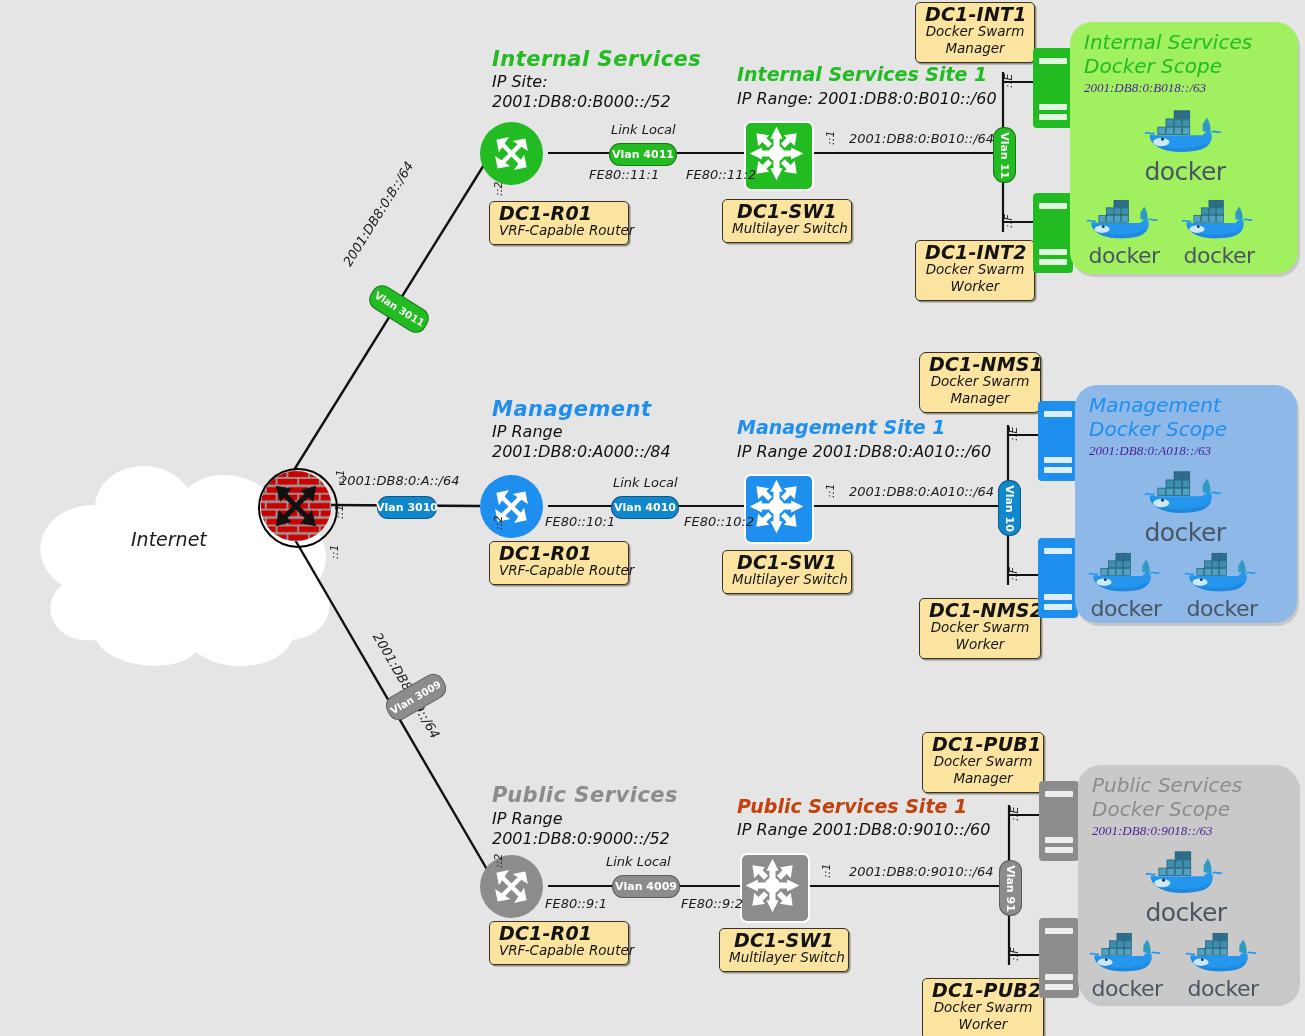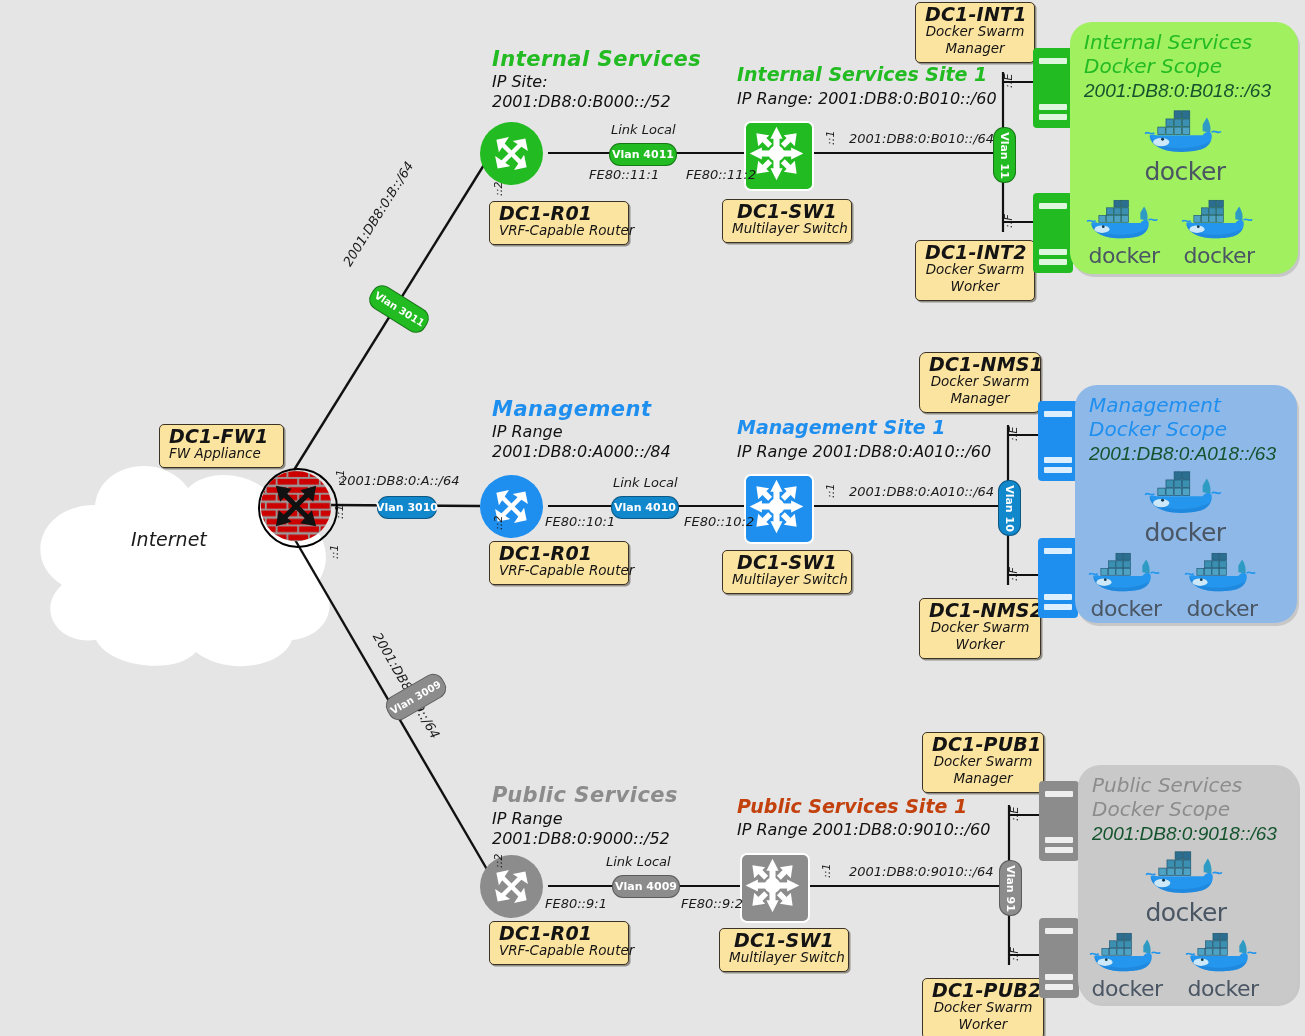--- a/index.html
+++ b/index.html
@@ -26,22 +26,22 @@
   }
   .site-title{
     font-family:"DejaVu Sans",sans-serif;
     font-size:19px;font-weight:700;font-style:italic;white-space:nowrap;
   }
   .scope-title{
     font-family:"DejaVu Sans",sans-serif;
     font-size:20px;font-weight:400;font-style:italic;white-space:nowrap;line-height:24px;
   }
   .scope-sub{
-    font-family:Liberation Sans, sans-serif;
-    font-size:19px;font-style:italic;color:#14532d;white-space:nowrap;
+    font-family:Liberation Serif, serif;
+    font-size:13px;font-style:italic;color:#4c1d95;white-space:nowrap;
   }
   .link-lbl{
     position:absolute;font-family:"DejaVu Sans",sans-serif;
     font-size:13px;font-style:italic;color:#1a1a1a;white-space:nowrap;
   }
   .iface-lbl{
     position:absolute;font-family:"DejaVu Sans",sans-serif;
     font-size:11px;font-style:italic;color:#1a1a1a;white-space:nowrap;
     transform:rotate(-90deg);transform-origin:0 0;
   }
@@ -211,24 +211,20 @@
       <line x1="1009" y1="805" x2="1009" y2="965"></line>
       <line x1="1009" y1="815" x2="1046" y2="815"></line>
       <line x1="1009" y1="955" x2="1046" y2="955"></line>
     </g>
   </svg>
 
   <div class="html-layer">
 
     <div class="cloud-lbl" style="left:131px;top:528px;">Internet</div>
 
-    <div class="note left" style="left:159px;top:424px;width:105px;">
-      <div class="nm">DC1-FW1</div>
-      <div>FW Appliance</div>
-    </div>
 
     <div class="firewall" style="left:258px;top:468px;width:76px;height:76px;">
       <svg width="72" height="72" viewBox="0 0 100 100">
         <circle cx="50" cy="50" r="49" fill="url(#brick)"></circle>
         <g fill="#111" stroke="#111" stroke-width="7" stroke-linecap="round">
           <line x1="30" y1="30" x2="50" y2="50"></line>
           <line x1="70" y1="30" x2="50" y2="50"></line>
           <line x1="30" y1="70" x2="50" y2="50"></line>
           <line x1="70" y1="70" x2="50" y2="50"></line>
         </g>

